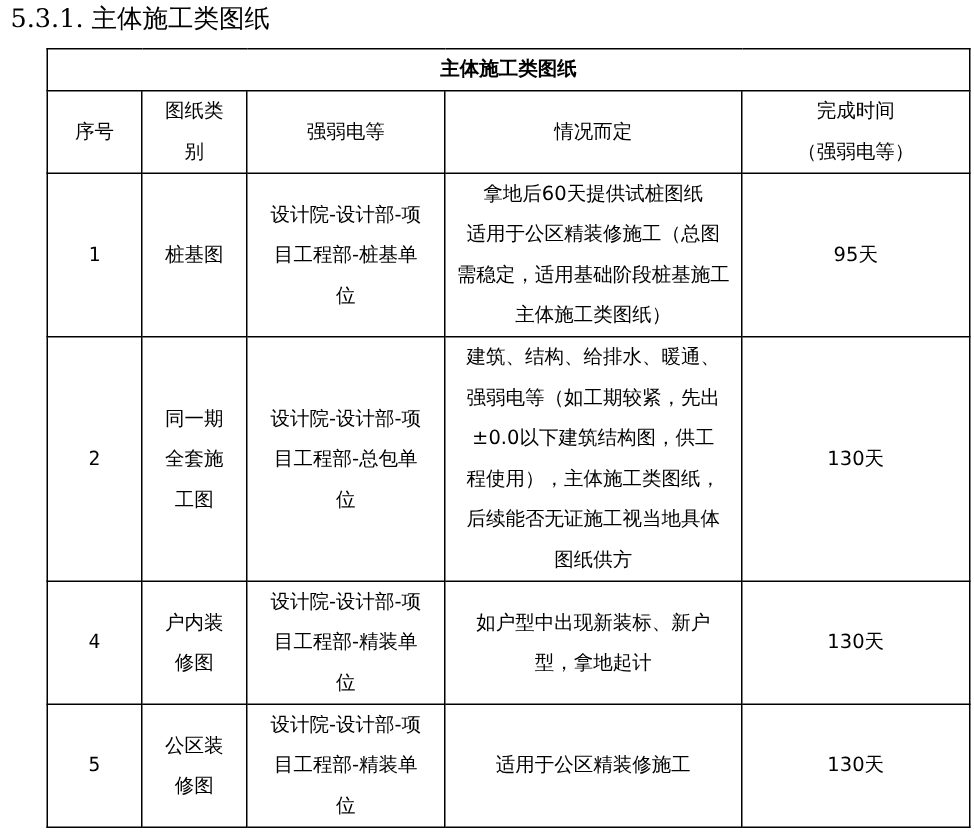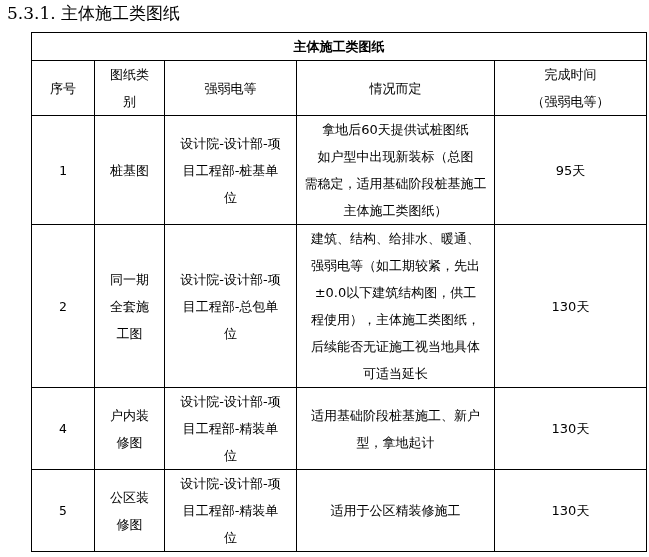--- a/index.html
+++ b/index.html
@@ -70,21 +70,21 @@
     <td class="lines">
       <div>桩基图</div>
     </td>
     <td class="lines">
       <div>设计院-设计部-项</div>
       <div>目工程部-桩基单</div>
       <div>位</div>
     </td>
     <td class="lines">
       <div>拿地后60天提供试桩图纸</div>
-      <div>如户型中出现新装标（总图</div>
+      <div>适用于公区精装修施工（总图</div>
       <div>需稳定，适用基础阶段桩基施工</div>
       <div>主体施工类图纸）</div>
     </td>
     <td>95天</td>
   </tr>
 
   <tr class="r2">
     <td class="num">2</td>
     <td class="lines">
       <div>同一期</div>
@@ -95,38 +95,38 @@
       <div>设计院-设计部-项</div>
       <div>目工程部-总包单</div>
       <div>位</div>
     </td>
     <td class="lines">
       <div>建筑、结构、给排水、暖通、</div>
       <div>强弱电等（如工期较紧，先出</div>
       <div>±0.0以下建筑结构图，供工</div>
       <div>程使用），主体施工类图纸，</div>
       <div>后续能否无证施工视当地具体</div>
-      <div>可适当延长</div>
+      <div>图纸供方</div>
     </td>
     <td>130天</td>
   </tr>
 
   <tr class="r3">
     <td class="num">4</td>
     <td class="lines">
       <div>户内装</div>
       <div>修图</div>
     </td>
     <td class="lines">
       <div>设计院-设计部-项</div>
       <div>目工程部-精装单</div>
       <div>位</div>
     </td>
     <td class="lines">
-      <div>适用基础阶段桩基施工、新户</div>
+      <div>如户型中出现新装标、新户</div>
       <div>型，拿地起计</div>
     </td>
     <td>130天</td>
   </tr>
 
   <tr class="r4">
     <td class="num">5</td>
     <td class="lines">
       <div>公区装</div>
       <div>修图</div>

